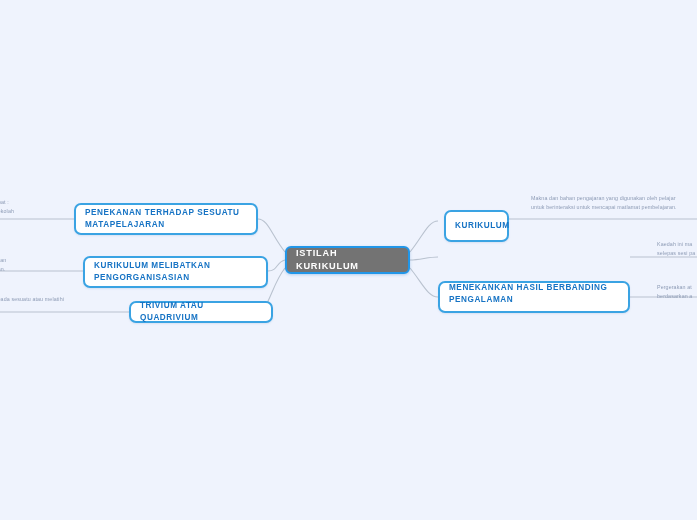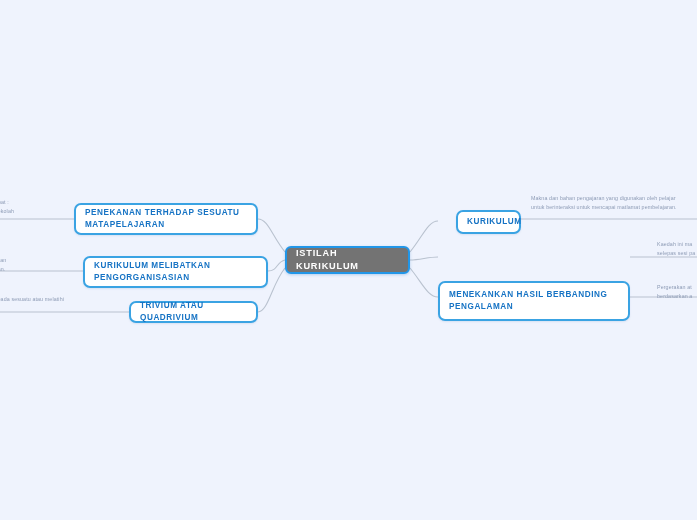--- a/index.html
+++ b/index.html
@@ -110,30 +110,30 @@
   <div class="node" style="left:83px; top:256px; width:185px; height:32px;">
     <span class="node-text">KURIKULUM MELIBATKAN
 PENGORGANISASIAN</span>
   </div>
 
   <div class="node" style="left:74px; top:203px; width:184px; height:32px;">
     <span class="node-text">PENEKANAN TERHADAP SESUATU
 MATAPELAJARAN</span>
   </div>
 
-  <div class="node" style="left:129px; top:301px; width:129px; height:22px;">
+  <div class="node" style="left:129px; top:301px; width:144px; height:22px;">
     <span class="node-text">TRIVIUM ATAU QUADRIVIUM</span>
   </div>
 
-  <div class="node" style="left:456px; top:210px; width:65px; height:24px;">
+  <div class="node" style="left:444px; top:210px; width:65px; height:32px;">
     <span class="node-text">KURIKULUM</span>
   </div>
 
 
-  <div class="node" style="left:438px; top:281px; width:192px; height:40px;">
+  <div class="node" style="left:438px; top:281px; width:192px; height:32px;align-items:flex-end;">
     <span class="node-text">MENEKANKAN HASIL BERBANDING
 PENGALAMAN</span>
   </div>
 
   <div class="annotation clip-left" style="left:-22px; top:198px; width:86px;">ang terlibat :
 adang sekolah
 u</div>
 
   <div class="annotation clip-left" style="left:-26px; top:256px; width:86px;">ngajaran dan
 c dan sukan.</div>

